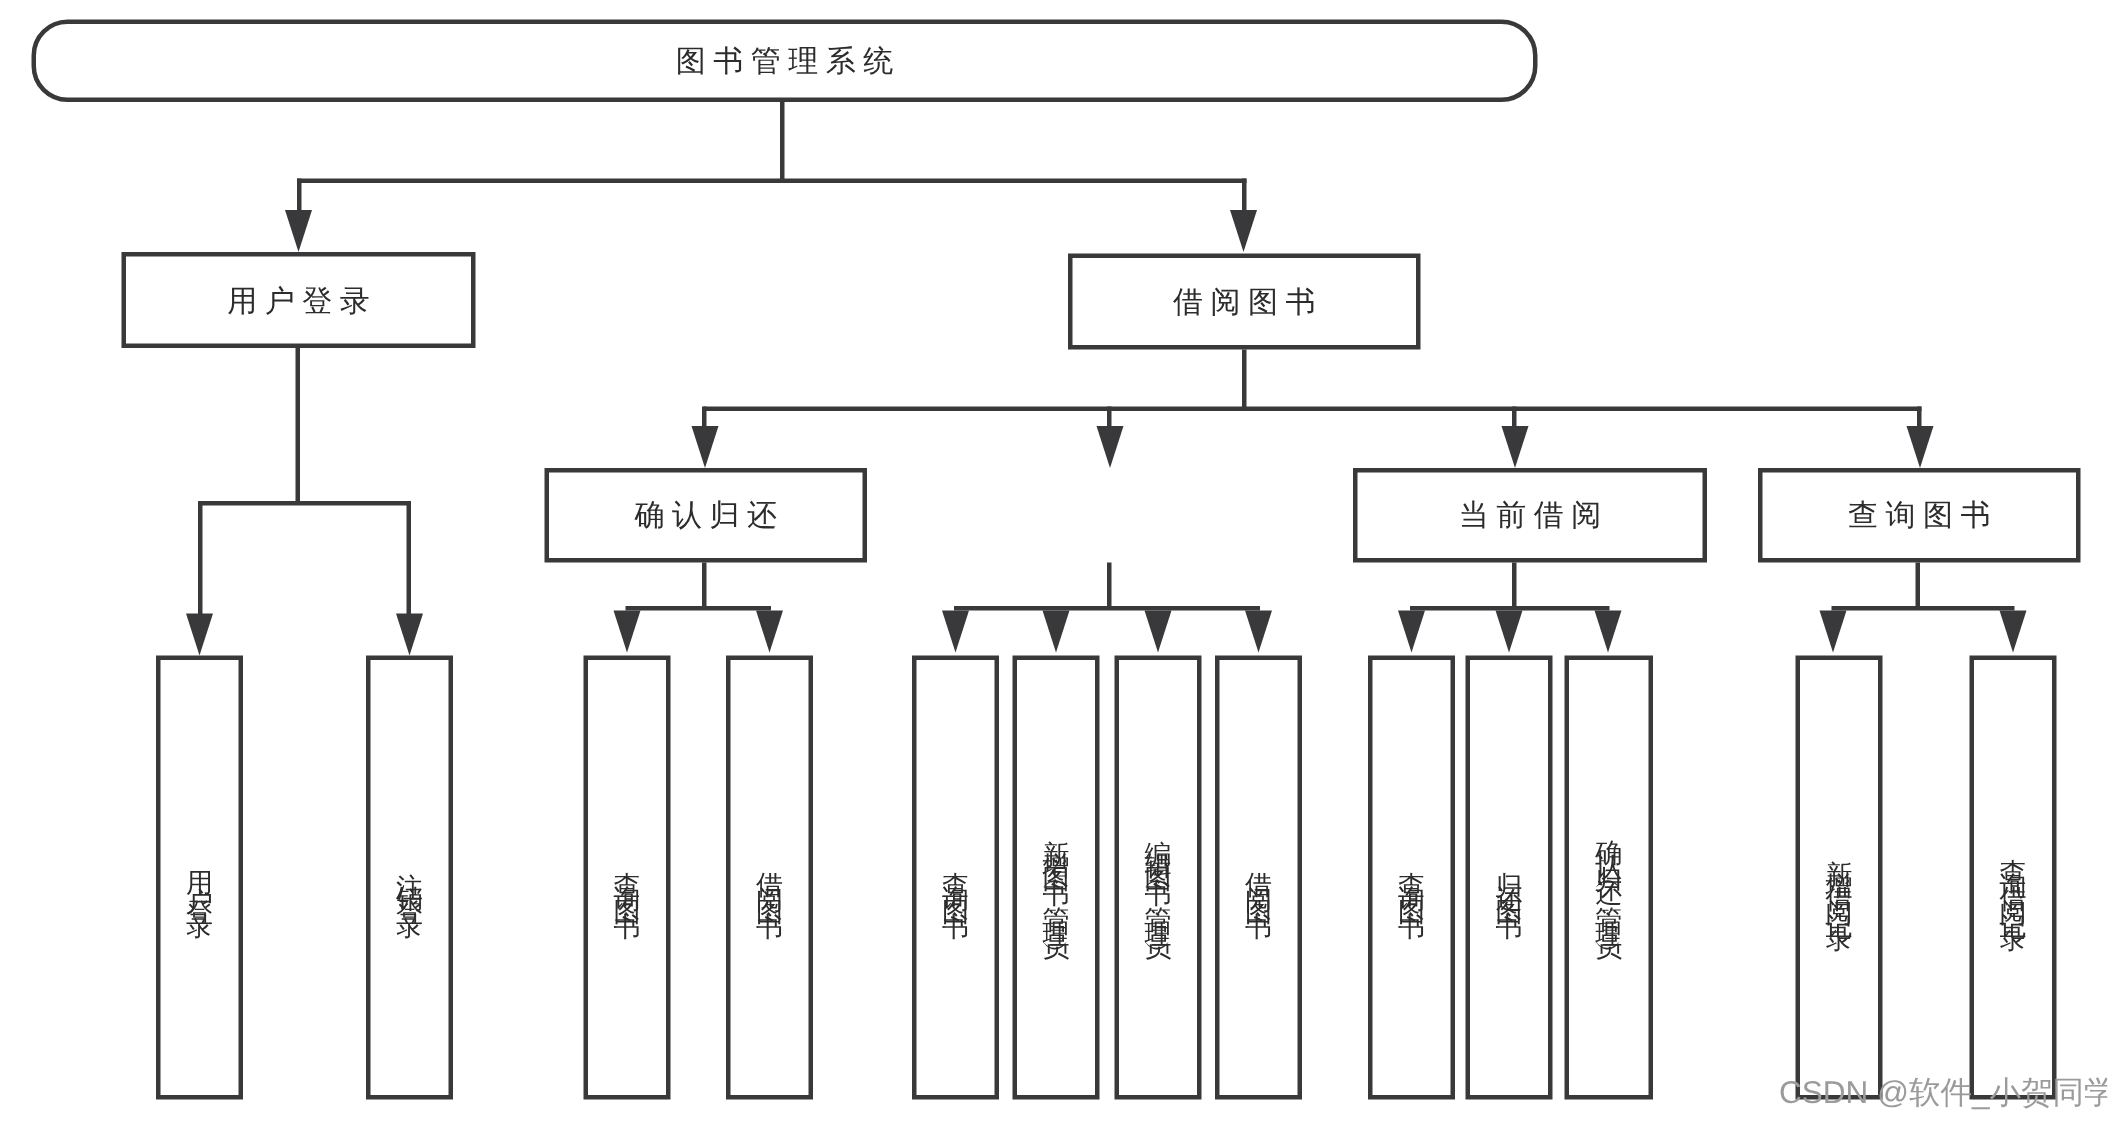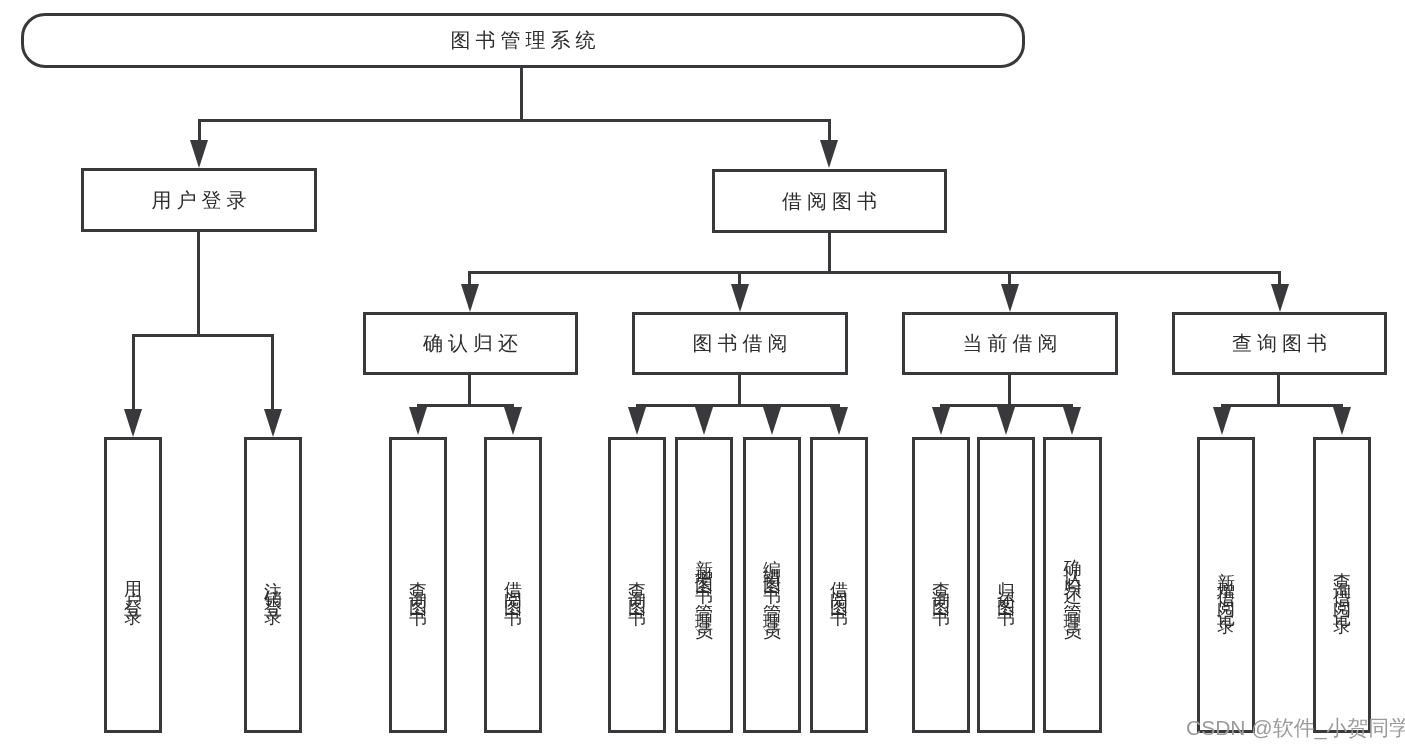--- a/index.html
+++ b/index.html
@@ -68,25 +68,22 @@
   </div>
 
   <div class="box" style="left:712px;top:169px;width:235px;height:64px;">
     <span class="hlabel">借阅图书</span>
   </div>
 
   <div class="box" style="left:363px;top:312px;width:215px;height:63px;">
     <span class="hlabel">确认归还</span>
   </div>
 
-  <div class="box" style="left:632px;top:312px;width:216px;height:63px;">
-    <span class="hlabel">图书借阅</span>
-  </div>
-
-  <div class="box" style="left:902px;top:312px;width:216px;height:63px;">
+
+  <div class="box" style="left:902px;top:312px;width:236px;height:63px;">
     <span class="hlabel">当前借阅</span>
   </div>
 
   <div class="box" style="left:1172px;top:312px;width:215px;height:63px;">
     <span class="hlabel">查询图书</span>
   </div>
 
   <div class="box vbox" style="left:104px;top:437px;width:58px;height:296px;">
     <span>用户登录</span>
   </div>

